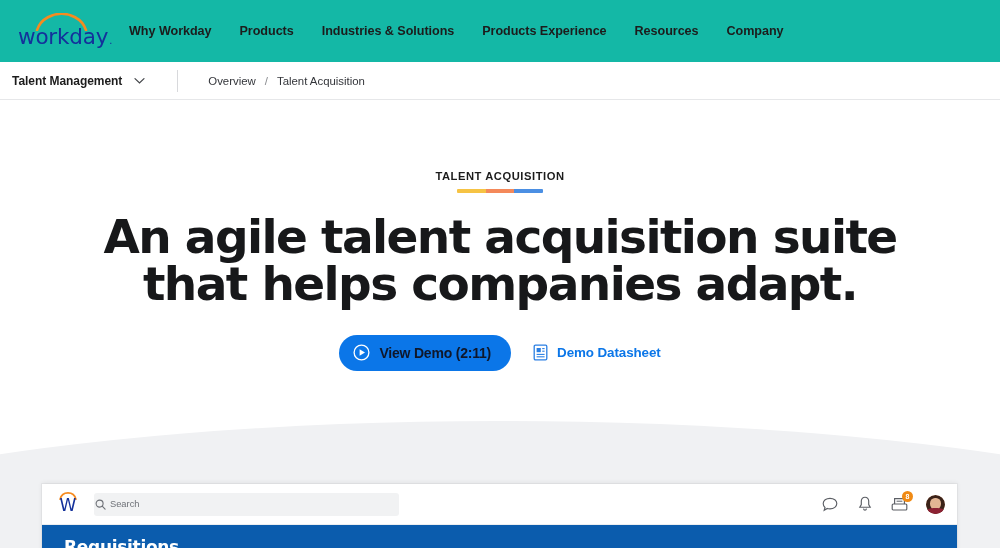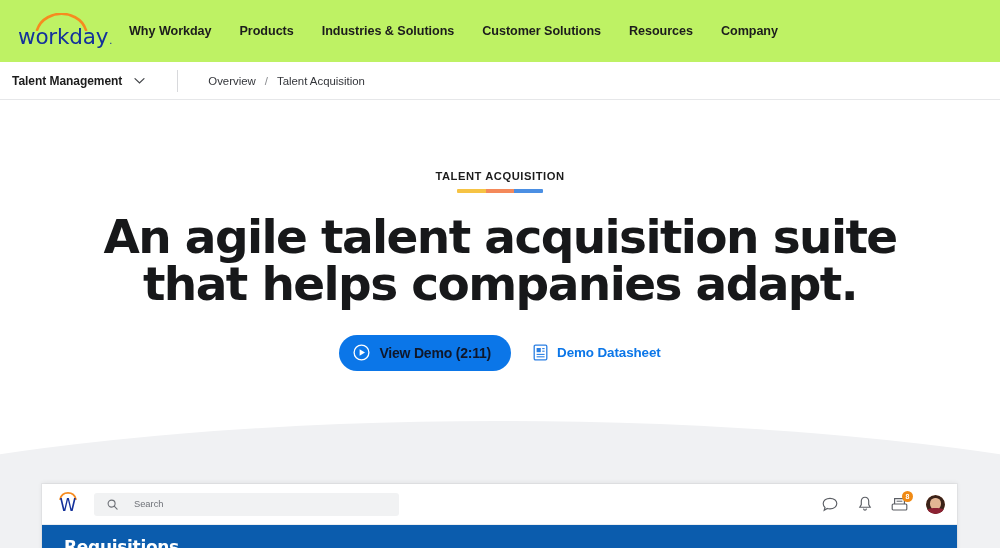--- a/index.html
+++ b/index.html
@@ -11,21 +11,21 @@
     background: #ffffff;
     font-family: "Liberation Sans", sans-serif;
     -webkit-font-smoothing: antialiased;
   }
 
   #page { position: relative; width: 1000px; height: 548px; background: #ffffff; overflow: hidden; }
 
   
   .topnav {
     position: absolute; top: 0; left: 0; width: 1000px; height: 62px;
-    background: #bef264; z-index: 40;
+    background: #14b8a6; z-index: 40;
     display: flex; align-items: center;
   }
   .brand {
     position: relative; margin-left: 18px; width: 88px; height: 36px;
     display: flex; align-items: flex-end; cursor: pointer;
   }
   .brand-word {
     font-family: "DejaVu Sans", sans-serif;
     font-size: 21.5px; font-weight: 400; letter-spacing: -0.2px;
     color: #14319b; line-height: 1; padding-bottom: 2px;
@@ -119,21 +119,21 @@
     background: #ffffff; border-bottom: 1px solid #eceef0;
   }
   .app-logo { margin-left: 14px; position: relative; width: 24px; height: 26px; }
   .app-logo-arc { position: absolute; left: 3px; top: 1px; width: 18px; height: 8px; }
   .app-logo-w {
     position: absolute; left: 0; top: 6px; width: 24px; text-align: center;
     font-family: "DejaVu Sans", sans-serif; font-size: 17px; font-weight: 400; color: #14319b; line-height: 1;
   }
   .app-search {
     margin-left: 14px; width: 305px; height: 23px; background: #f1f2f3; border-radius: 3px;
-    display: flex; align-items: center; gap: 16px; padding: 0 13px; cursor: text;
+    display: flex; align-items: center; gap: 4px; padding: 0 1px; cursor: text;
   }
   .app-search-ph { font-size: 9.3px; color: #6e7177; }
   .app-icons { position: absolute; right: 12px; display: flex; align-items: center; gap: 18px; }
   .app-ico { width: 17px; height: 17px; color: #5c5f65; cursor: pointer; position: relative; display: flex; align-items: center; justify-content: center; }
   .app-badge {
     position: absolute; top: -5px; right: -5px; width: 11px; height: 11px; border-radius: 50%;
     background: #f08a14; color: #ffffff; font-size: 7px; font-weight: 700;
     display: flex; align-items: center; justify-content: center; line-height: 1;
   }
   .avatar {
@@ -165,21 +165,21 @@
         <path d="M2 17.2 C6 4.5 19 0.8 26.5 0.8 C34 0.8 47 4.5 51 17.2" fill="none" stroke="#f68b1f" stroke-width="2.6" stroke-linecap="round"></path>
       </svg>
       <span class="brand-word">workday</span>
       <span class="brand-dot">.</span>
     </div>
 
     <div class="navlinks">
       <span class="navlink">Why Workday</span>
       <span class="navlink">Products</span>
       <span class="navlink">Industries &amp; Solutions</span>
-      <span class="navlink">Customer Solutions</span>
+      <span class="navlink">Products Experience</span>
       <span class="navlink">Resources</span>
       <span class="navlink">Company</span>
     </div>
 
   </div>
 
   <div class="subnav">
     <span class="subnav-title">Talent Management</span>
     <span class="subnav-chev">
       <svg width="11" height="8" viewBox="0 0 11 8">

